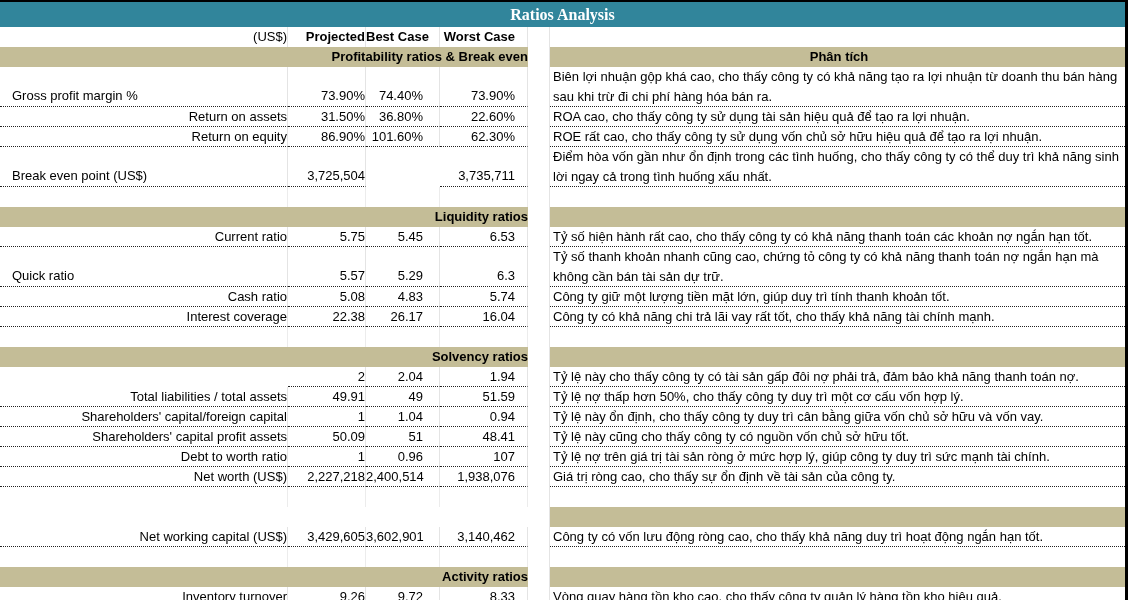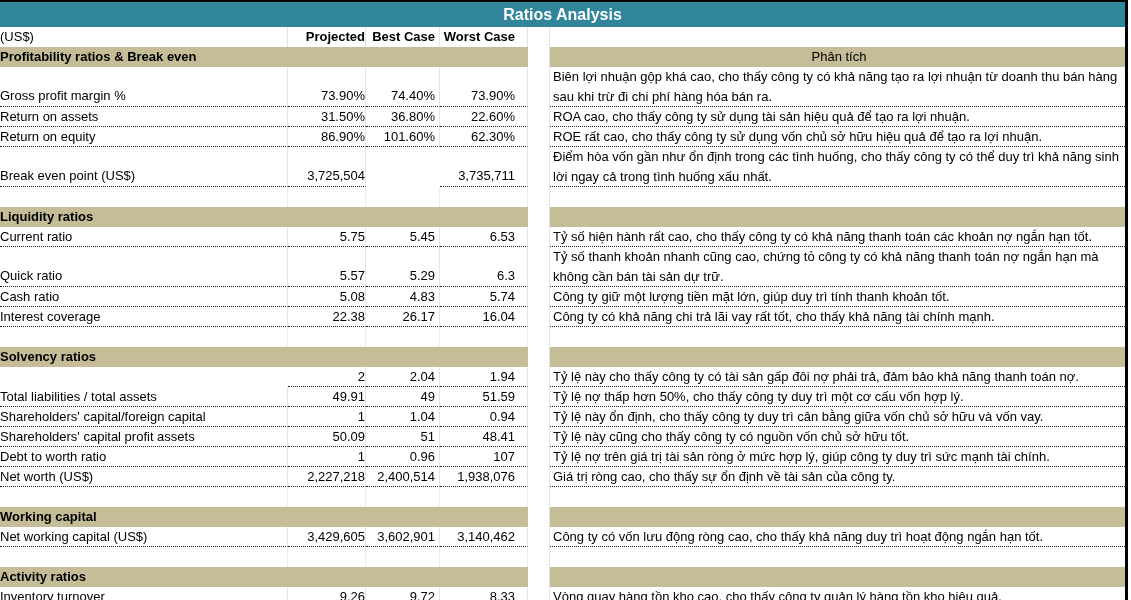--- a/index.html
+++ b/index.html
@@ -3,44 +3,44 @@
   <meta charset="utf-8">
   <style>
     html, body { margin: 0; padding: 0; background: #ffffff; }
     body { width: 1131px; height: 600px; overflow: hidden; position: relative;
            font-family: "Liberation Sans", "DejaVu Sans", sans-serif; font-size: 13px; color: #000; }
     .sheet { position: absolute; left: 0; top: 0; width: 1125px; height: 600px;
              border-right: 3px solid #000; box-sizing: content-box; background: #fff; }
     .topline { position: absolute; left: 0; top: 0; width: 1128px; height: 2px; background: #000; }
     .title-bar { position: absolute; left: 0; top: 2px; width: 1125px; height: 25px;
                  background: #31859b; color: #fff; font-weight: bold; font-size: 16px;
-                 display: flex; align-items: center; justify-content: center; }
+                 display: flex; align-items: center; justify-content: center; font-family: Liberation Serif, serif; }
     .grid { position: absolute; left: 0; top: 27px; width: 1125px; }
     .row { position: relative; height: 20px; width: 1125px; }
     .row.tall { height: 40px; }
     .cell { position: absolute; top: 0; bottom: 0; box-sizing: border-box; overflow: hidden;
             white-space: nowrap; line-height: 20px; }
-    .c-label { left: 0; width: 288px; padding-left: 0; border-right: 1px solid #e4e4e4; }
+    .c-label { left: 0; width: 288px; padding-left: 12px; border-right: 1px solid #e4e4e4; text-align: right; }
     .c-proj  { left: 288px; width: 78px; text-align: right; border-right: 1px solid #e4e4e4; }
-    .c-best  { left: 366px; width: 74px; text-align: right; padding-right: 4px; border-right: 1px solid #e4e4e4; }
+    .c-best  { left: 366px; width: 74px; text-align: right; padding-right: 16px; border-right: 1px solid #e4e4e4; }
     .c-worst { left: 440px; width: 88px; text-align: right; padding-right: 12px; border-right: 1px solid #e4e4e4; }
     .c-gap   { left: 528px; width: 22px; border-right: 1px solid #e4e4e4; }
     .c-ana   { left: 550px; width: 575px; padding-left: 3px; white-space: normal; line-height: 20px; }
     .row.tall .c-label, .row.tall .c-proj, .row.tall .c-best, .row.tall .c-worst {
       display: flex; align-items: flex-end; }
     .row.tall .c-proj, .row.tall .c-best, .row.tall .c-worst { justify-content: flex-end; text-align: center; }
     .data .c-label, .data .c-proj, .data .c-best, .data .c-worst, .data .c-ana {
       border-bottom: 1px dotted #222; }
     .hdr { font-weight: bold; }
     .hdr .c-proj, .hdr .c-best, .hdr .c-worst { text-align: right; }
     .section .c-label, .section .c-proj, .section .c-best, .section .c-worst, .section .c-ana {
       background: #c4bd97; border-right: none; }
     .section .c-label { font-weight: bold; width: 528px; }
     .section .c-gap { background: #fff; }
-    .section .c-ana { font-weight: normal; text-align: center; }
+    .section .c-ana { font-weight: bold; text-align: center; }
     .blank .c-label, .blank .c-proj, .blank .c-best, .blank .c-worst { border-right: 1px solid #ececec; }
   </style>
 </head>
 <body>
 
 <div class="sheet">
   <div class="topline"></div>
   <div class="title-bar">Ratios Analysis</div>
 
   <div class="grid">
@@ -200,21 +200,20 @@
     <div class="row blank">
       <div class="cell c-label"></div>
       <div class="cell c-proj"></div>
       <div class="cell c-best"></div>
       <div class="cell c-worst"></div>
       <div class="cell c-gap"></div>
       <div class="cell c-ana"></div>
     </div>
 
     <div class="row section">
-      <div class="cell c-label">Working capital</div>
       <div class="cell c-gap"></div>
       <div class="cell c-ana"></div>
     </div>
     <div class="row data">
       <div class="cell c-label">Net working capital (US$)</div>
       <div class="cell c-proj">3,429,605</div>
       <div class="cell c-best">3,602,901</div>
       <div class="cell c-worst">3,140,462</div>
       <div class="cell c-gap"></div>
       <div class="cell c-ana">Công ty có vốn lưu động ròng cao, cho thấy khả năng duy trì hoạt động ngắn hạn tốt.</div>

